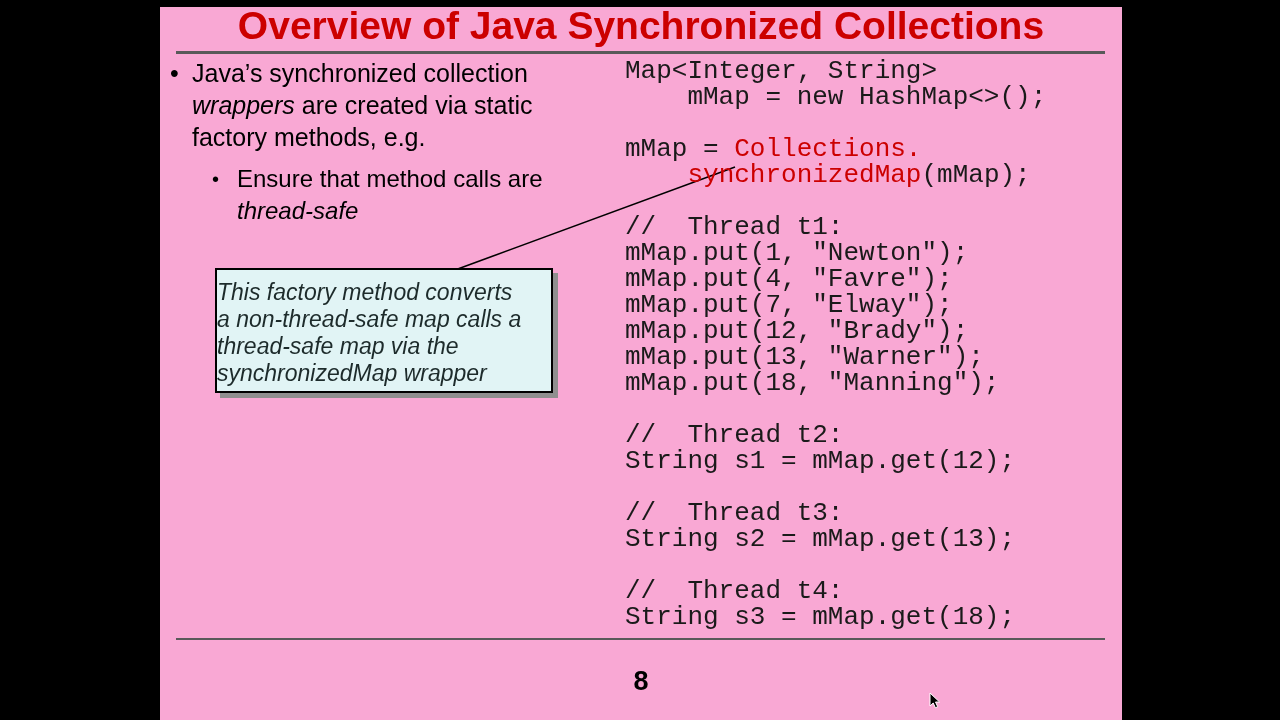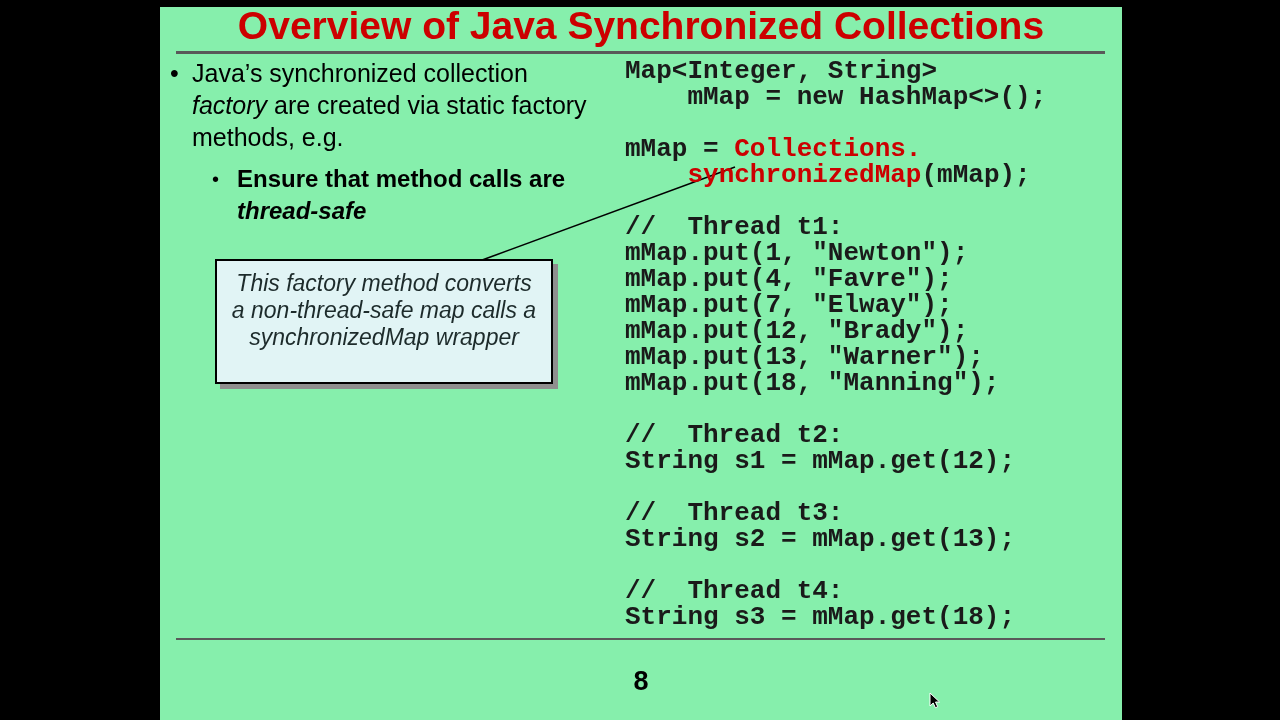--- a/index.html
+++ b/index.html
@@ -2,59 +2,59 @@
 <html style="--accent-red: #cc0000; --callout-bg: #e1f4f5; --rule-gray: #595959;"><head>
 <meta charset="utf-8">
 <style>
   html,body { margin:0; padding:0; background:#000; }
   .stage {
     position:relative; width:1280px; height:720px; background:#000;
     overflow:hidden; font-family:"Liberation Sans","DejaVu Sans",sans-serif;
   }
   .slide {
     position:absolute; left:160px; top:7px; width:962px; height:713px;
-    background:#86efac; color:#000;
+    background:#f9a8d4; color:#000;
   }
   .slide-title {
     position:absolute; left:0; right:0; top:-4px; margin:0;
     text-align:center; color:var(--accent-red,#cc0000);
     font-weight:bold; font-size:39px; line-height:46px;
     font-family:"Liberation Sans","DejaVu Sans",sans-serif;
     white-space:nowrap;
   }
   .rule { position:absolute; left:16px; right:17px; background:var(--rule-gray,#595959); }
   .rule-top { top:44px; height:3px; }
   .rule-bottom { top:631px; height:2px; }
 
   .bullets { position:absolute; left:10px; top:50px; width:450px; }
   .bullet-row { display:flex; }
   .bullet-main { font-size:25px; line-height:32px; }
   .bullet-main .marker { width:22px; flex:0 0 22px; }
   .bullet-main .btext { width:408px; }
   .bullet-sub { font-size:24px; line-height:32px; margin-left:42px; margin-top:10px; }
   .bullet-sub .marker { width:25px; flex:0 0 25px; font-size:20px; }
-  .bullet-sub .btext { width:340px;font-weight:bold; }
+  .bullet-sub .btext { width:340px; }
   .marker { text-align:left; }
   .it { font-style:italic; }
 
   .leader-svg { position:absolute; left:290px; top:153px; width:292px; height:115px; overflow:visible; }
 
   .callout {
-    position:absolute; left:55px; top:252px; width:334px; height:112px;
+    position:absolute; left:55px; top:261px; width:334px; height:112px;
     background:var(--callout-bg,#e1f4f5);
     border:2px solid #000;
     box-shadow:5px 5px 0 #8f8f8f;
-    text-align:center; font-style:italic; color:#1d2b2b;
+    font-style:italic; color:#1d2b2b;
     font-size:23px; line-height:27px; padding-top:9px;
   }
 
   .code {
     position:absolute; left:465px; top:51px; margin:0;
     font-family:"Liberation Mono","DejaVu Sans Mono",monospace;
-    font-weight:bold; font-size:26px; line-height:26px;
+    font-weight:normal; font-size:26px; line-height:26px;
     color:#1a1a1a; white-space:pre;
   }
   .code-line { height:26px; white-space:pre; }
   .code-red { color:var(--accent-red,#cc0000); }
   .code-black { color:#1a1a1a; }
 
   .page-num {
     position:absolute; left:0; right:0; top:659px; text-align:center;
     font-weight:bold; font-size:27px; line-height:30px; color:#000;
   }
@@ -65,35 +65,36 @@
 
 <div class="stage">
   <div class="slide">
 
     <h1 class="slide-title">Overview of Java Synchronized Collections</h1>
     <div class="rule rule-top"></div>
 
     <div class="bullets">
       <div class="bullet-row bullet-main">
         <span class="marker">•</span>
-        <span class="btext"><span>Java’s synchronized collection </span><span class="it">factory</span><span> are created via static factory methods, e.g.</span></span>
+        <span class="btext"><span>Java’s synchronized collection </span><span class="it">wrappers</span><span> are created via static factory methods, e.g.</span></span>
       </div>
       <div class="bullet-row bullet-sub">
         <span class="marker">•</span>
         <span class="btext"><span>Ensure that method calls are </span><span class="it">thread-safe</span></span>
       </div>
     </div>
 
     <svg class="leader-svg" viewBox="0 0 292 115">
       <line x1="285" y1="7" x2="5" y2="110" stroke="#000" stroke-width="1.6"></line>
     </svg>
 
     <div class="callout">
       <div>This factory method converts</div>
       <div>a non-thread-safe map calls a</div>
+      <div>thread-safe map via the</div>
       <div>synchronizedMap wrapper</div>
     </div>
 
     <pre class="code"><div class="code-line"><span class="code-black">Map&lt;Integer, String&gt;</span></div><div class="code-line"><span class="code-black">    mMap = new HashMap&lt;&gt;();</span></div><div class="code-line">&nbsp;</div><div class="code-line"><span class="code-black">mMap = </span><span class="code-red">Collections.</span></div><div class="code-line"><span class="code-black">    </span><span class="code-red">synchronizedMap</span><span class="code-black">(mMap);</span></div><div class="code-line">&nbsp;</div><div class="code-line"><span class="code-black">//  Thread t1:</span></div><div class="code-line"><span class="code-black">mMap.put(1, "Newton");</span></div><div class="code-line"><span class="code-black">mMap.put(4, "Favre");</span></div><div class="code-line"><span class="code-black">mMap.put(7, "Elway");</span></div><div class="code-line"><span class="code-black">mMap.put(12, "Brady");</span></div><div class="code-line"><span class="code-black">mMap.put(13, "Warner");</span></div><div class="code-line"><span class="code-black">mMap.put(18, "Manning");</span></div><div class="code-line">&nbsp;</div><div class="code-line"><span class="code-black">//  Thread t2:</span></div><div class="code-line"><span class="code-black">String s1 = mMap.get(12);</span></div><div class="code-line">&nbsp;</div><div class="code-line"><span class="code-black">//  Thread t3:</span></div><div class="code-line"><span class="code-black">String s2 = mMap.get(13);</span></div><div class="code-line">&nbsp;</div><div class="code-line"><span class="code-black">//  Thread t4:</span></div><div class="code-line"><span class="code-black">String s3 = mMap.get(18);</span></div></pre>
 
     <div class="rule rule-bottom"></div>
     <div class="page-num">8</div>
   </div>
 
   <svg class="cursor" viewBox="0 0 13 18">

